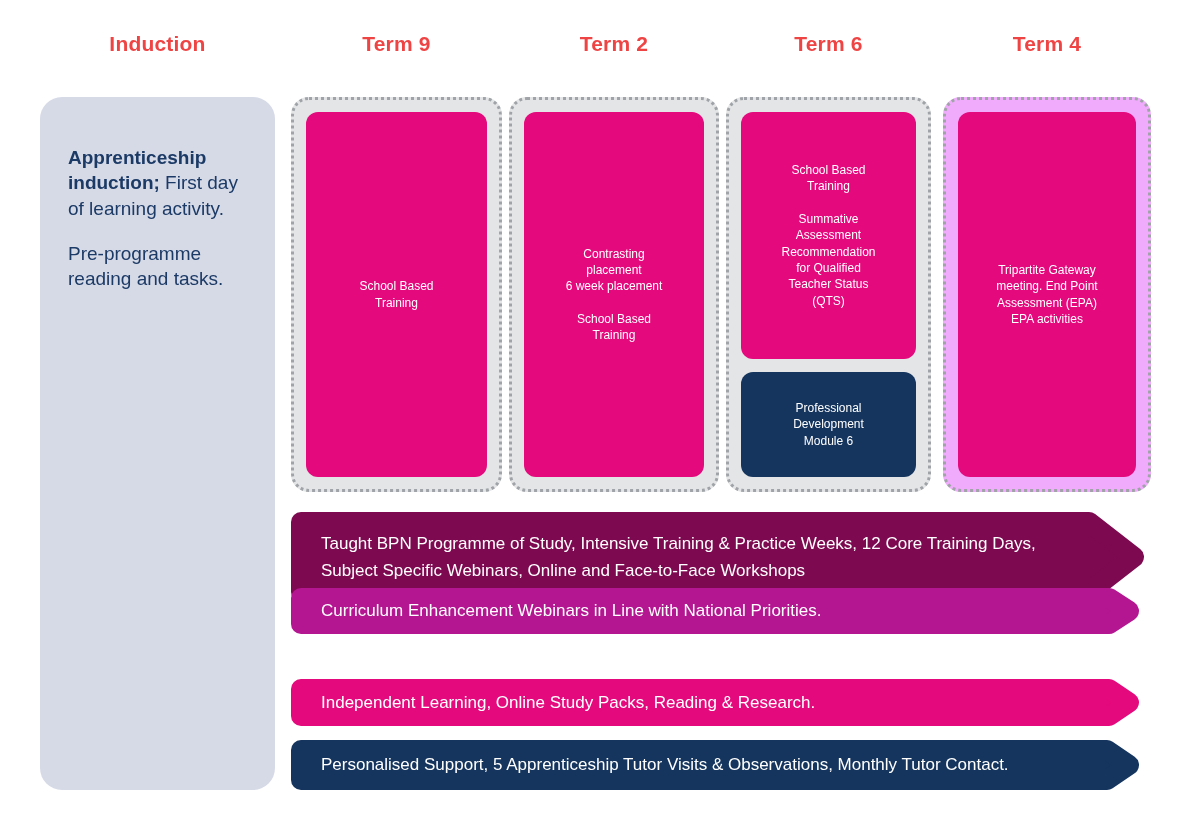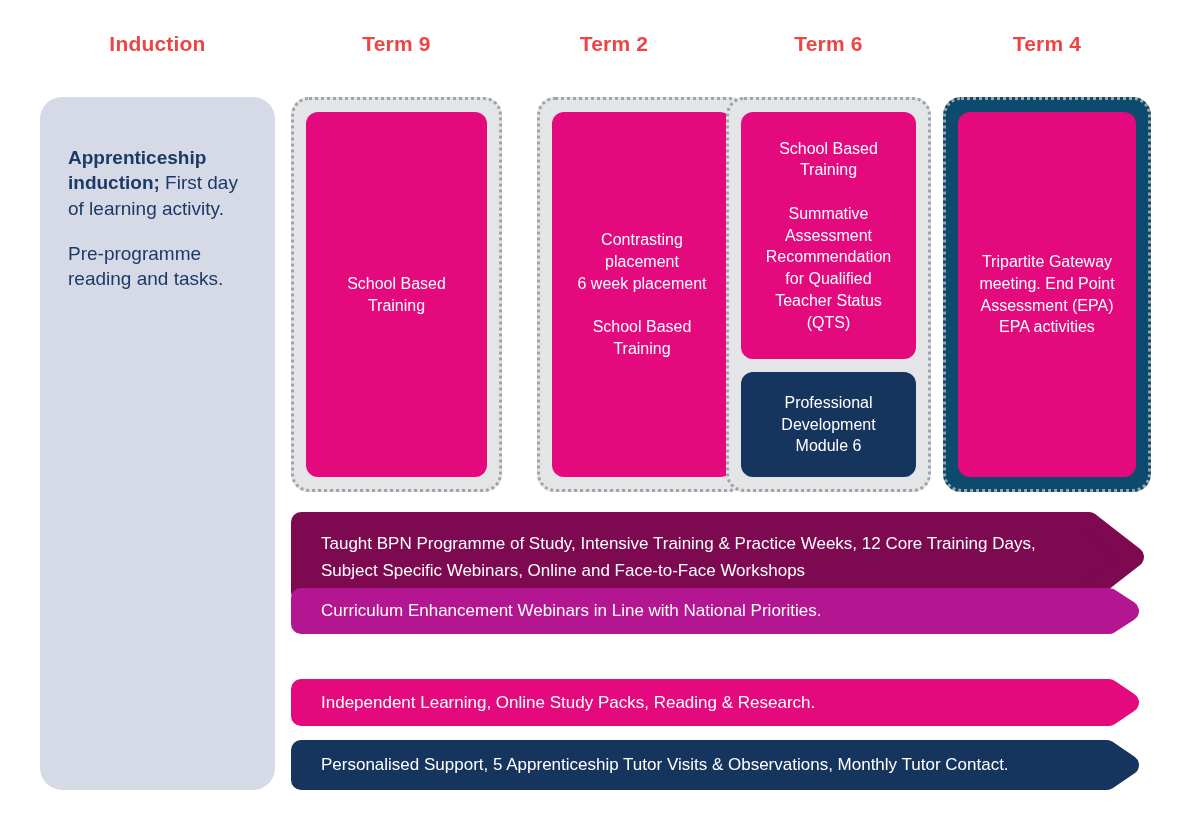--- a/index.html
+++ b/index.html
@@ -35,21 +35,21 @@
   .term-container{
     position:absolute;top:97px;height:395px;box-sizing:border-box;
     border:3px dotted #a0a4a8;border-radius:18px;
     padding:12px;display:flex;flex-direction:column;gap:13px;
   }
   .c1{left:291px;width:211px;}
   .c2{left:509px;width:210px;}
   .c3{left:726px;width:205px;}
   .c4{left:943px;width:208px;}
   .term-box{
-    border-radius:12px;color:#ffffff;font-size:16px;line-height:1.36;
+    border-radius:12px;color:#ffffff;font-size:12px;line-height:1.36;
     display:flex;align-items:center;justify-content:center;text-align:center;
     white-space:pre-line;padding:8px;box-sizing:border-box;
   }
   .grow{flex:1;}
   .tall{height:247px;flex:none;}
   .small{flex:1;}
 
   
   .banner{position:absolute;left:291px;width:860px;}
   .b1{top:512px;height:90px;}
@@ -78,21 +78,21 @@
   <div class="induction-panel" style="background-color: rgb(214, 218, 231);">
     <p><b>Apprenticeship induction;</b><span> First day of learning activity.</span></p>
     <p>Pre-programme reading and tasks.</p>
   </div>
 
   <div class="term-container c1" style="background-color: rgb(228, 229, 230);">
     <div class="term-box grow" style="background-color: rgb(228, 9, 124);">School Based
 Training</div>
   </div>
 
-  <div class="term-container c2" style="background-color: rgb(228, 229, 230); margin-left: 28px;">
+  <div class="term-container c2" style="background-color: rgb(228, 229, 230);">
     <div class="term-box grow" style="background-color: rgb(228, 9, 124);">Contrasting
 placement
 6 week placement
 
 School Based
 Training</div>
   </div>
 
   <div class="term-container c3" style="background-color: rgb(228, 229, 230);">
     <div class="term-box tall" style="background-color: rgb(228, 9, 124);">School Based
@@ -102,21 +102,21 @@
 Assessment
 Recommendation
 for Qualified
 Teacher Status
 (QTS)</div>
     <div class="term-box small" style="background-color: rgb(21, 53, 94);">Professional
 Development
 Module 6</div>
   </div>
 
-  <div class="term-container c4" style="background-color: #0c4a6e;">
+  <div class="term-container c4" style="background-color: #f0abfc;">
     <div class="term-box grow" style="background-color: rgb(228, 9, 124);">Tripartite Gateway
 meeting. End Point
 Assessment (EPA)
 EPA activities</div>
   </div>
 
   <div class="banner b1">
     <svg width="860" height="90" viewBox="0 0 860 90" style="color: rgb(125, 10, 80);">
       <path d="M10 10 L798 10 L843 45 L798 80 L10 80 Z" fill="currentColor" stroke="currentColor" stroke-width="20" stroke-linejoin="round"></path>
     </svg>

